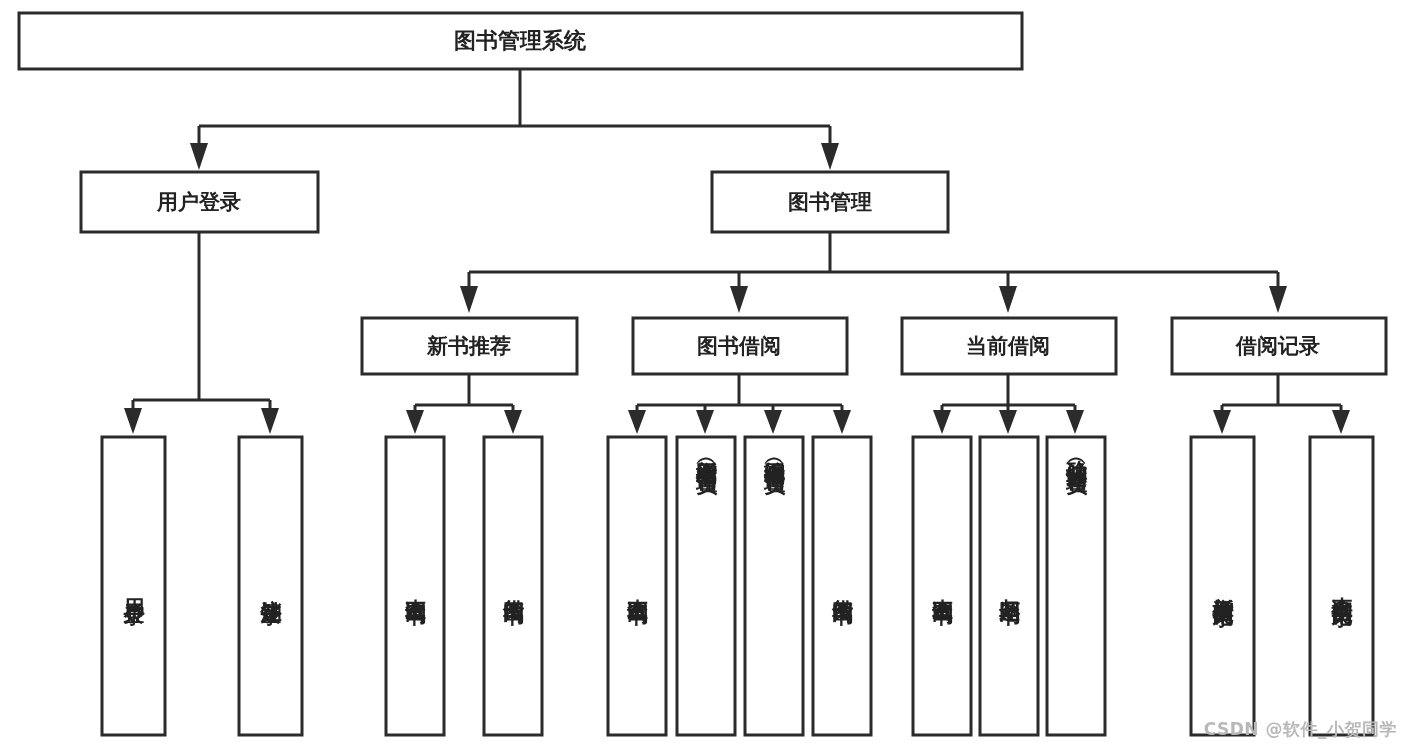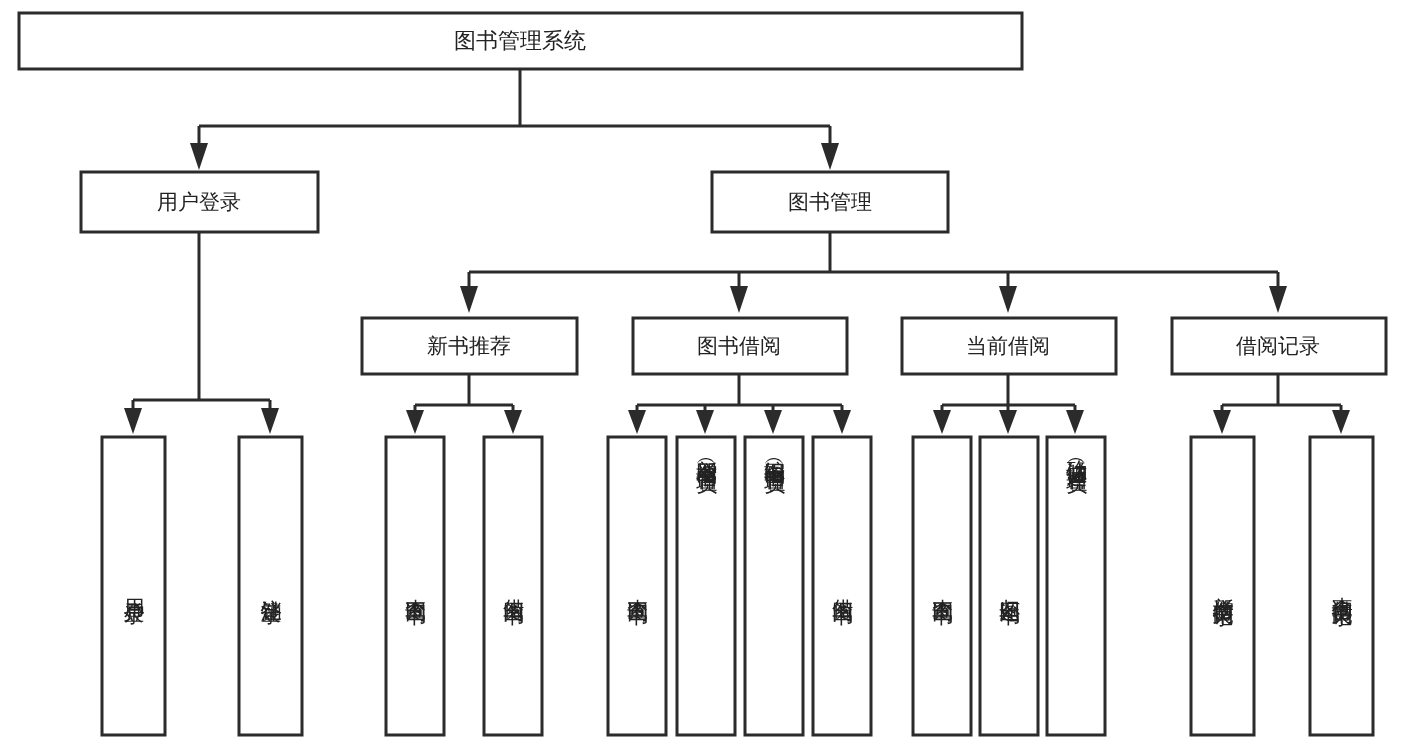--- a/index.html
+++ b/index.html
@@ -10,20 +10,21 @@
   }
   body {
     font-family: "DejaVu Sans", "Liberation Sans", sans-serif;
   }
   #diagram-root {
     position: relative;
     width: 1405px;
     height: 747px;
     background: #ffffff;
     overflow: hidden;
+    font-weight: bold;
   }
   svg.diagram {
     display: block;
     width: 1405px;
     height: 747px;
   }
   .node-box {
     fill: #ffffff;
     stroke: #2b2b2b;
     stroke-width: 3;
@@ -258,14 +259,15 @@
     <span class="leaf-label" style="margin-top:6px;">确认归还（管理员）</span>
   </div>
 
   <div class="leaf-label-wrap" style="left:1191px; top:437px; width:63px; height:298px;">
     <span class="leaf-label">新增借阅记录</span>
   </div>
   <div class="leaf-label-wrap" style="left:1310px; top:437px; width:63px; height:298px;">
     <span class="leaf-label">查询借阅记录</span>
   </div>
 
+  <div class="watermark">CSDN @软件_小贺同学</div>
 
 </div>
 
 </body></html>

